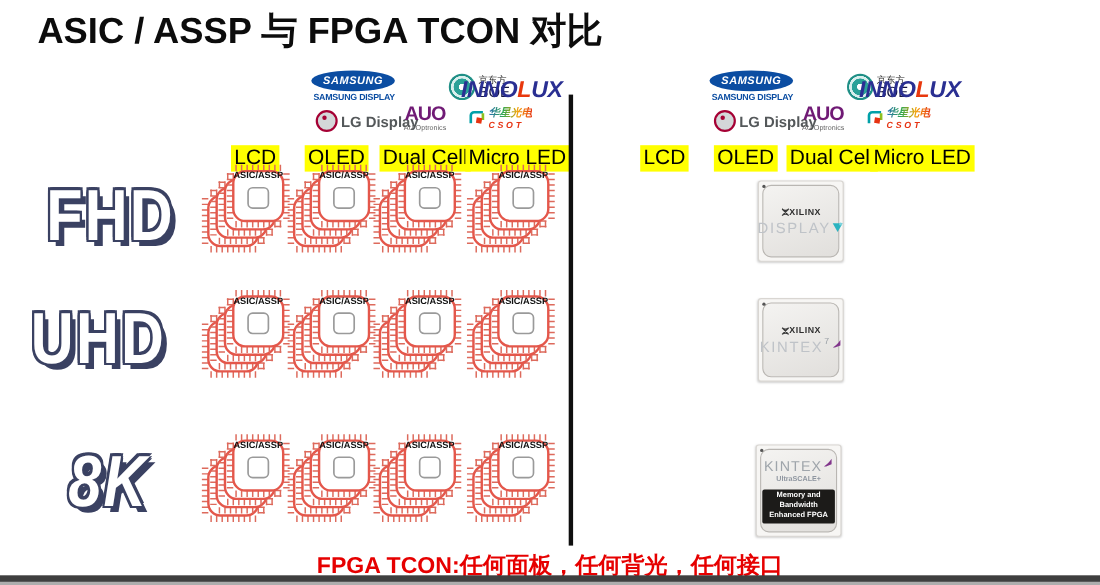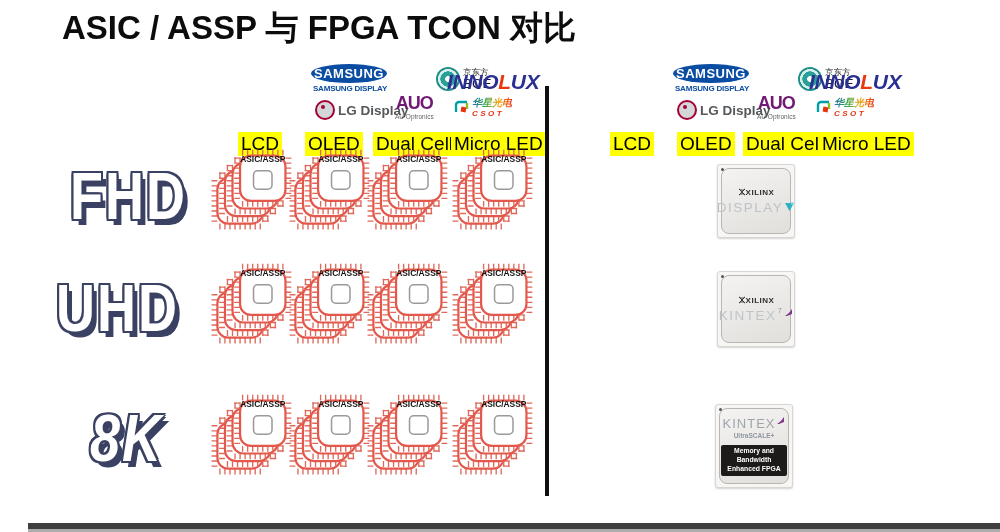--- a/index.html
+++ b/index.html
@@ -1,18 +1,18 @@
 <!DOCTYPE html>
 <html><head>
 <meta charset="utf-8">
 <style>
   * { margin:0; padding:0; box-sizing:border-box; }
   html,body { width:1000px; height:532px; background:#fff; overflow:hidden;
               font-family:"Liberation Sans", sans-serif; }
-  .stage { position:relative; width:840px; height:532px; background:#fff;margin-left:28px; }
+  .stage { position:relative; width:840px; height:532px; background:#fff; }
 
   .page-title { position:absolute; left:34px; top:6px; font-size:33px; font-weight:800;
                 color:#0c0c0c; letter-spacing:0px; }
 
   
   .hdr { position:absolute; top:132px; background:#ffff00; color:#000;
          font-size:19px; font-weight:400; padding:0 3px; line-height:24px; white-space:nowrap; }
 
   
   .res { position:absolute; color:#ffffff; font-weight:800; font-size:54px; letter-spacing:2px;
@@ -26,21 +26,21 @@
   .asic { position:absolute; width:86px; height:84px; overflow:visible; }
 
   
   .divider { position:absolute; left:517px; top:86px; width:4px; height:410px; background:#0f0f0f; }
 
   
   .logo-cluster { position:absolute; width:218px; height:64px; }
   .lgo { position:absolute; white-space:nowrap; }
   .samsung { left:0; top:5; width:78px; text-align:center; }
   .samsung-oval { width:76px; height:19px; background:#0b4da2; border-radius:50%;
-                  color:#fff; font-size:13px; font-weight:bold; 
+                  color:#fff; font-size:10px; font-weight:bold; font-style:italic;
                   line-height:19px; letter-spacing:.5px; text-align:center; }
   .samsung-cap { font-size:8px; font-weight:bold; color:#0b4da2; margin-top:1px; letter-spacing:-.2px; }
   .boe { left:77px; top:3px; display:flex; align-items:center;padding-left:48px; }
   .boe-ring { width:24px; height:24px; border-radius:50%;
               background:radial-gradient(circle,#ffffff 0 16%,#2aa198 18% 44%,#d9efed 46% 58%,#1f8f86 60% 100%); }
   .boe-txt { margin-left:3px; text-align:left; }
   .boe-cn { font-size:8.5px; color:#222; line-height:1.1; }
   .boe-en { font-size:13.5px; font-weight:normal; color:#14143f; line-height:1; }
   .innolux { left:136px; top:6px; font-size:21px; font-weight:800; font-style:italic;
              color:#2a2f92; letter-spacing:-.3px; }
@@ -62,21 +62,21 @@
   .csot-en { font-size:8px; font-weight:800; font-style:italic; color:#e63312; letter-spacing:2.5px; }
 
   
   .fpga { position:absolute; width:78px; background:#f7f6f4; border:1px solid #d9d6d2;
           border-radius:3px; padding:3px; box-shadow:0 1px 2px rgba(0,0,0,.18); }
   .fpga::before { content:""; position:absolute; left:3px; top:3px; width:3px; height:3px;
                   background:#555; border-radius:50%; }
   .fpga-inner { height:100%; background:linear-gradient(160deg,#f4f3f1,#e1dfdc);
                 border:1px solid #b9b6b2; border-radius:8px; display:flex; flex-direction:column;
                 align-items:center; justify-content:center; gap:3px; }
-  .fpga-brand { display:flex; align-items:flex-start; gap:0; font-size:8px; font-weight:bold;
+  .fpga-brand { display:flex; align-items:flex-end; gap:0; font-size:8px; font-weight:bold;
                 color:#2e2e2e; letter-spacing:.5px; }
   .fpga-name { font-size:13.5px; color:#bfc3c8; letter-spacing:1.5px; display:flex;
                align-items:flex-start; gap:1px; }
   .fpga-name .sup { font-size:8px; color:#9aa0a6; margin-top:-2px; }
   .fpga3-name { font-size:13px; color:#9fa5ab; letter-spacing:1px; display:flex; gap:1px; }
   .fpga3-sub { font-size:6.5px; color:#8f96a0; font-weight:bold; margin-top:-2px; }
   .fpga-banner { background:#1c1b19; color:#fff; font-size:6.8px; font-weight:bold;
                  text-align:center; line-height:1.3; padding:2px 3px; border-radius:2px;
                  margin-top:3px; width:66px; }
 
@@ -283,16 +283,17 @@
           </svg>
       </div>
       <div class="fpga3-sub">UltraSCALE+</div>
       <div class="fpga-banner">
         <div>Memory and Bandwidth</div>
         <div>Enhanced FPGA</div>
       </div>
     </div>
   </div>
 
+  <div class="footer-text">FPGA TCON:任何面板，任何背光，任何接口</div>
   <div class="bar-dark"></div>
   <div class="bar-light"></div>
 
 </div>
 
 </body></html>

